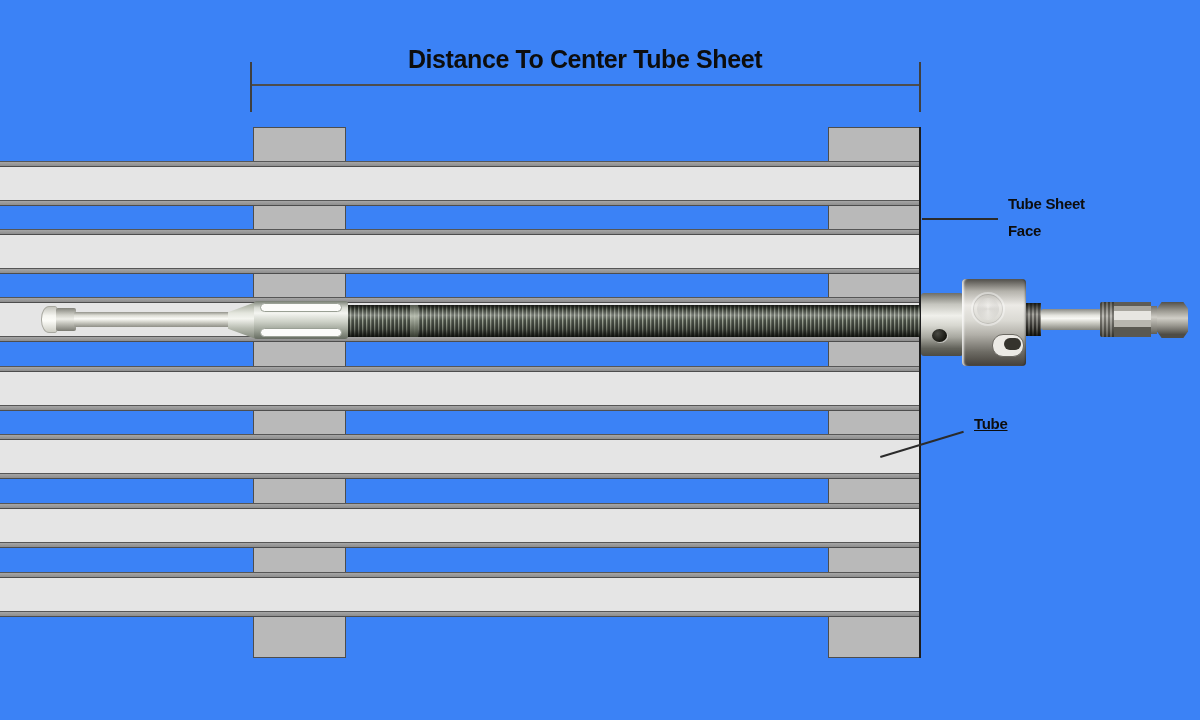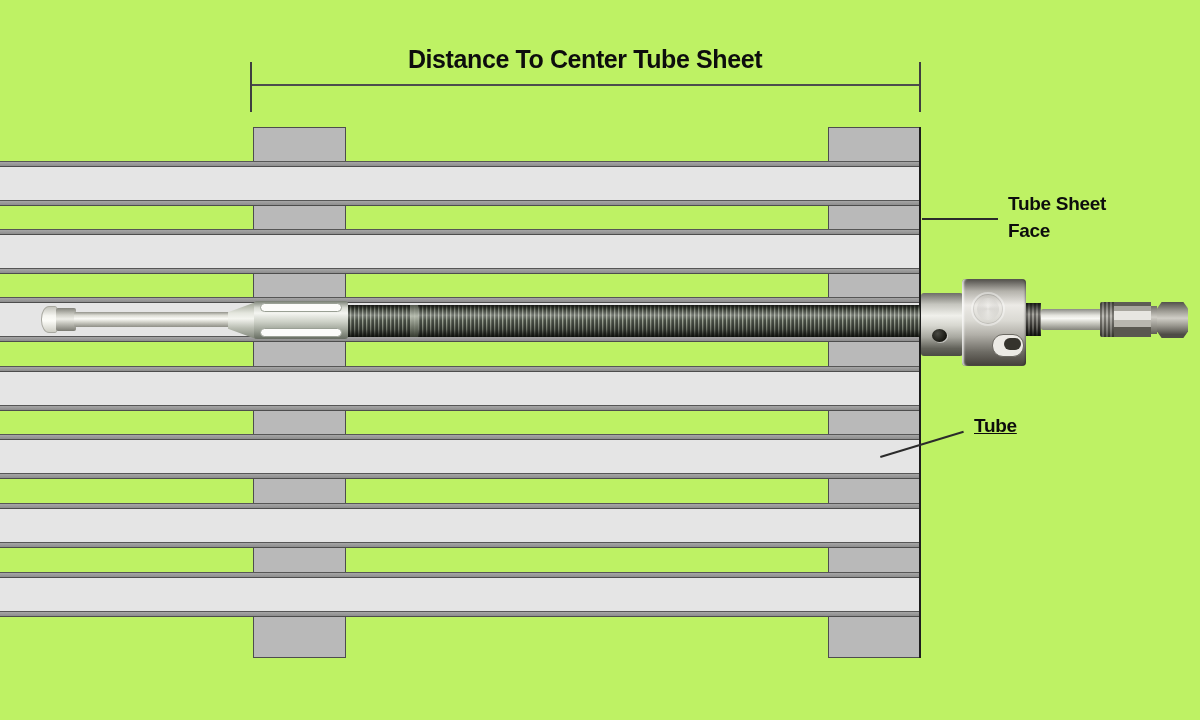--- a/index.html
+++ b/index.html
@@ -1,17 +1,17 @@
 <!DOCTYPE html>
 <html><head>
 <meta charset="utf-8">
 <style>
   html,body{margin:0;padding:0;background:#fff;}
   #canvas{
-    position:relative;width:1200px;height:720px;background:#bef264;overflow:hidden;
+    position:relative;width:1200px;height:720px;background:#3b82f6;overflow:hidden;
     font-family:"Liberation Sans","DejaVu Sans",sans-serif;
   }
   .abs{position:absolute;}
 
   
   .baffle{
     position:absolute;top:127px;height:531px;background:#b9b9b9;
     border:1px solid #4d4d4d;box-sizing:border-box;z-index:1;
   }
   #baffle-left{left:253px;width:93px;}
@@ -32,21 +32,21 @@
   #dim-line{left:251px;top:84px;width:669px;height:2px;background:#4d4d4d;z-index:5;}
   .dim-tick{top:62px;width:2px;height:50px;background:#3f3f3f;z-index:5;}
   #dim-tick-left{left:250px;}
   #dim-tick-right{left:919px;}
   #dim-label{
     left:285px;top:45px;width:600px;text-align:center;z-index:5;
     font-size:25px;font-weight:bold;color:#0d0d0d;letter-spacing:-0.4px;
   }
 
   
-  .callout{font-size:19px;font-weight:bold;color:#0d0d0d;letter-spacing:-0.3px;z-index:5;}
+  .callout{font-size:15px;font-weight:bold;color:#0d0d0d;letter-spacing:-0.3px;z-index:5;}
   #tsf-label{left:1008px;top:190px;line-height:27px;white-space:pre-line;}
   #tube-label{left:974px;top:415px;text-decoration:underline;}
   #tsf-leader{left:922px;top:218px;width:76px;height:2px;background:#2b2b2b;z-index:5;}
   #tube-leader{
     left:880px;top:456px;width:87px;height:2px;background:#2b2b2b;z-index:5;
     transform:rotate(-16.8deg);transform-origin:left top;
   }
 
   
   .tool{z-index:4;}

